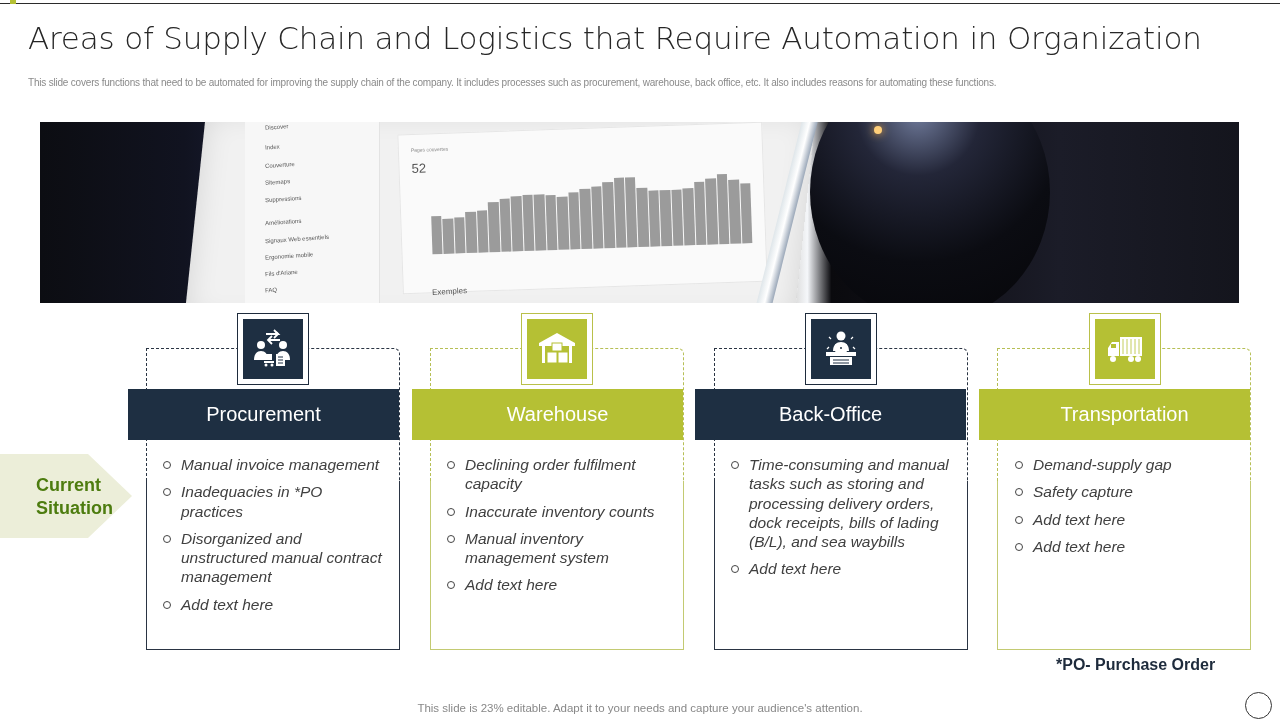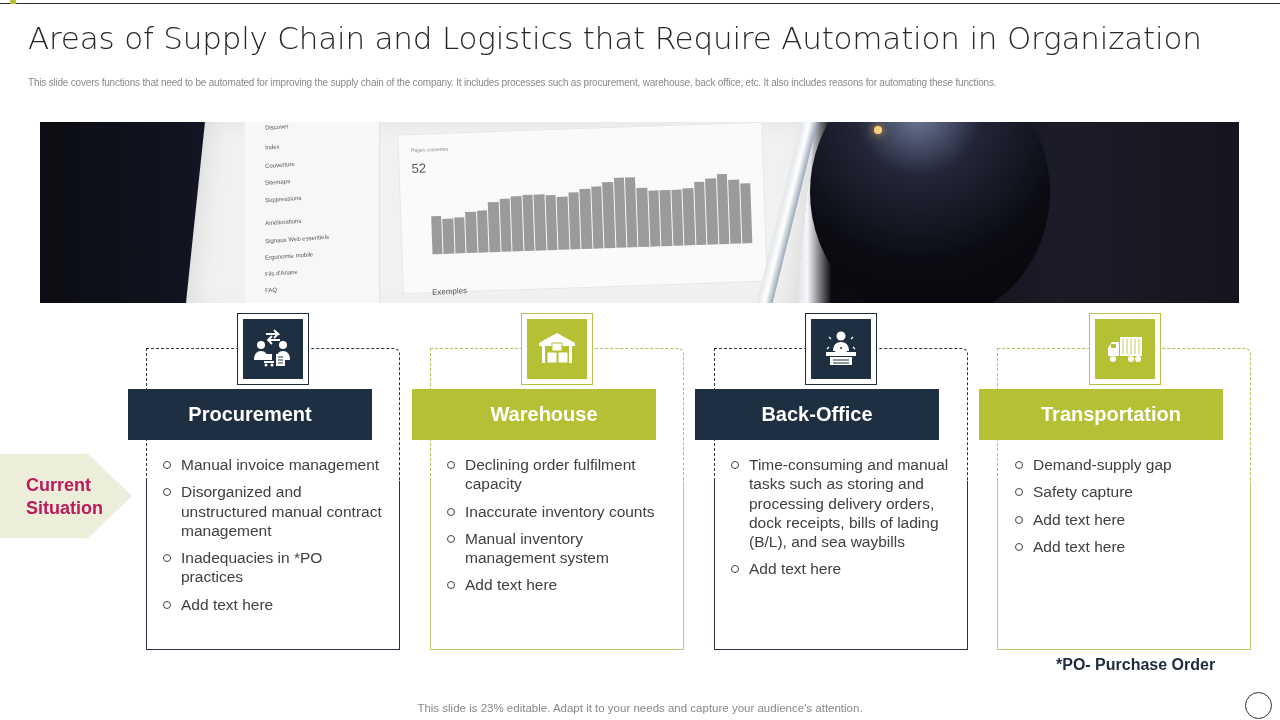--- a/index.html
+++ b/index.html
@@ -24,44 +24,44 @@
   .hero .bars { position: absolute; left: 30px; top: 50px; width: 320px; height: 70px; display: flex; align-items: flex-end; gap: 1px; }
   .hero .bars span { flex: 1; background: #9b9b9b; }
   .hero .ex { position: absolute; left: 392px; top: 165px; font-size: 8px; color: #555; transform: rotate(-3deg); }
   .hero .bezel { position: absolute; left: 738px; top: -10px; width: 16px; height: 210px; background: linear-gradient(90deg,#dfe6ea,#ffffff,#9aa7b8); transform: skewX(-14deg); }
   .hero .globe { position: absolute; left: 770px; top: -60px; width: 240px; height: 260px; border-radius: 50%; background: radial-gradient(circle at 45% 20%, #6f7a9a 0%, #232638 25%, #0b0c12 60%, #060609 100%); }
   .hero .glow { position: absolute; left: 834px; top: 4px; width: 8px; height: 8px; border-radius: 50%; background: #ffcf7a; box-shadow: 0 0 8px #ffb347; }
 
   
   .situation { position: absolute; left: 0; top: 454px; width: 132px; height: 84px; background: #eceed9;
     clip-path: polygon(0 0, 88px 0, 132px 42px, 88px 84px, 0 84px); }
-  .situation-text { position: absolute; left: 26px; top: 474px; font-weight: bold; font-size: 18px; color: #be185d; line-height: 23px; }
+  .situation-text { position: absolute; left: 36px; top: 474px; font-weight: bold; font-size: 18px; color: #4d7c0f; line-height: 23px; }
 
   
   .card-frame { position: absolute; top: 348px; width: 254px; height: 302px; }
   .card-frame .dash-top { position: absolute; left: 0; top: 0; right: 0; height: 133px; border: 1px dashed; border-bottom: none; border-radius: 0 6px 0 0; }
   .card-frame .solid-box { position: absolute; left: 0; right: 0; top: 133px; bottom: 0; border: 1px solid; border-top: none; }
   .card-frame.dark .dash-top { border-color: #2a3443; }
   .card-frame.dark .solid-box { border-color: #2a3443; }
   .card-frame.green .dash-top { border-color: #b6bf55; }
   .card-frame.green .solid-box { border-color: #c3ca72; }
 
   .icon-box { position: absolute; top: 313px; width: 72px; height: 72px; background: #fff; border: 1.5px solid; display: flex; align-items: center; justify-content: center; }
   .icon-box.dark { border-color: #1e2b3c; }
   .icon-box.green { border-color: #b9c04a; }
   .icon-inner { width: 60px; height: 60px; display: flex; align-items: center; justify-content: center; }
   .icon-box.dark .icon-inner { background: #1e2f42; }
   .icon-box.green .icon-inner { background: #b5c034; }
 
-  .head-bar { position: absolute; top: 389px; width: 244px; height: 51px; display: flex; align-items: center; justify-content: center; font-weight: bold; font-size: 20px; color: #fff; }
+  .head-bar { position: absolute; top: 389px; width: 271px; height: 51px; display: flex; align-items: center; justify-content: center; font-weight: normal; font-size: 20px; color: #fff; }
   .head-bar.dark { background: #1e2f42; }
   .head-bar.green { background: #b5c034; padding-left: 20px; }
 
   .bullets { position: absolute; top: 455px; list-style: none; font-size: 15.5px; color: #404040; line-height: 19.3px; }
-  .bullets li { position: relative; padding-left: 18px; margin-bottom: 8px; }
+  .bullets li { position: relative; padding-left: 18px; margin-bottom: 8px; font-style: italic; }
   .bullets li::before { content: ""; position: absolute; left: 0; top: 6px; width: 6px; height: 6px; border: 1px solid #444; border-radius: 50%; }
 
   .footnote { position: absolute; left: 1056px; top: 656px; font-weight: bold; font-size: 16px; color: #1e2b3c; white-space: nowrap; }
   .footer { position: absolute; left: 0; width: 1280px; top: 702px; text-align: center; font-size: 11.5px; color: #888; }
   .spinner { position: absolute; left: 1245px; top: 692px; width: 27px; height: 27px; border: 1.3px solid #333; border-radius: 50%; }
 </style>
 </head>
 <body>
 
 <div class="top-rule"></div>
@@ -150,22 +150,22 @@
       <rect x="24" y="26" width="9" height="12" fill="#fff"></rect>
       <path d="M26 29h5M26 32h5M26 35h5" stroke="#1e2f42" stroke-width="1"></path>
     </svg>
   </div>
 </div>
 <div class="head-bar dark" style="left:128px">
   <span>Procurement</span>
 </div>
 <ul class="bullets" style="left:163px; width:220px">
   <li>Manual invoice management</li>
+  <li>Inadequacies in *PO practices</li>
   <li>Disorganized and unstructured manual contract management</li>
-  <li>Inadequacies in *PO practices</li>
   <li>Add text here</li>
 </ul>
 
 <div class="card-frame green" style="left:430px">
   <div class="dash-top"></div>
     <div class="solid-box"></div>
 </div>
 <div class="icon-box green" style="left:521px">
   <div class="icon-inner">
     <svg width="40" height="40" viewBox="0 0 40 40" fill="#fff">

